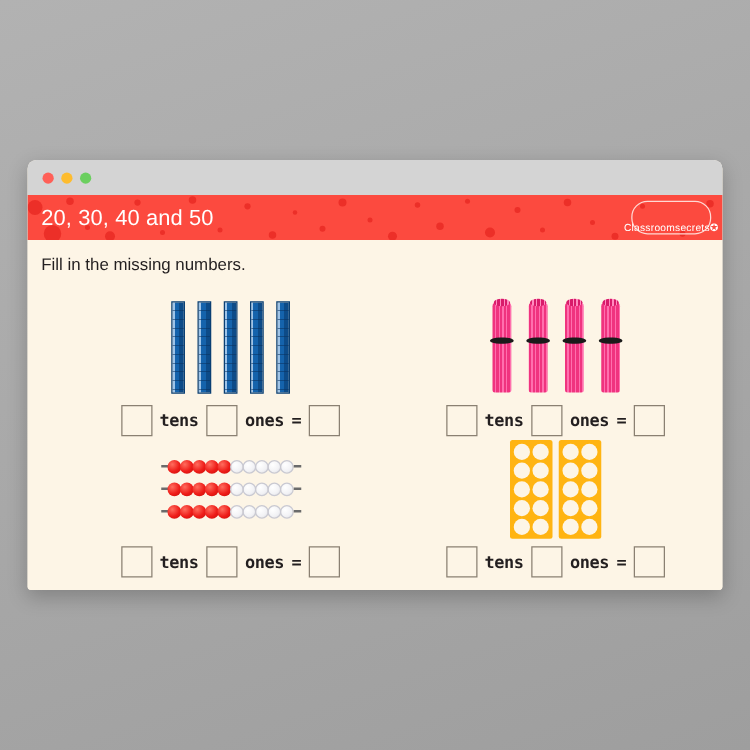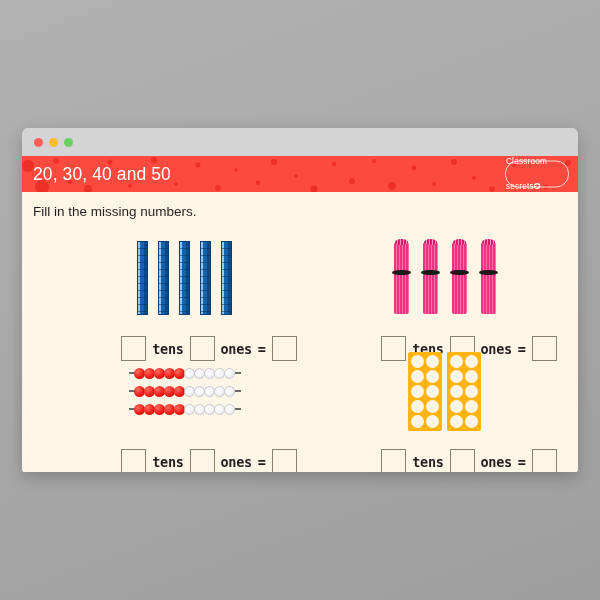--- a/index.html
+++ b/index.html
@@ -55,22 +55,22 @@
     margin-left: 11px;
     white-space: nowrap;
   }
   #logo {
     position: absolute;
     right: 9px; top: 50%;
     transform: translateY(-50%);
     width: 62px; height: 25px;
     border: 1.2px solid #ffd9d4;
     border-radius: 13px;
-    display: flex; flex-direction: column;
-    align-items: flex-start; justify-content: center;
+    display: flex; flex-direction: row;
+    align-items: flex-end; justify-content: center;
     line-height: 1;
   }
   #logo .l1 { color:#fff; font-size: 8.2px; letter-spacing:0.2px; }
   #logo .l2 { color:#fff; font-size: 8.2px; letter-spacing:0.2px; margin-top:16px; }
 
   
   #sheet {
     position: relative;
     height: 280px;
     background: #fdf5e6;
@@ -159,23 +159,23 @@
     gap: 2px;
     border-radius: 2px;
   }
   .fdot {
     width: 13px; height: 13px; border-radius: 50%;
     background: #fdf5e6;
   }
 
   
   .answer {
-    display: flex; align-items: center; justify-content: flex-end;
+    display: flex; align-items: center; justify-content: center;
     gap: 6px;
-    margin-top: 14px;
+    margin-top: 2px;
   }
   .abox {
     width: 25px; height: 25px;
     border: 1px solid #8a8072;
     background: #fdf5e6;
     box-sizing: border-box;
   }
   .alabel {
     font-family: "DejaVu Sans Mono", monospace;
     font-size: 13.5px;

